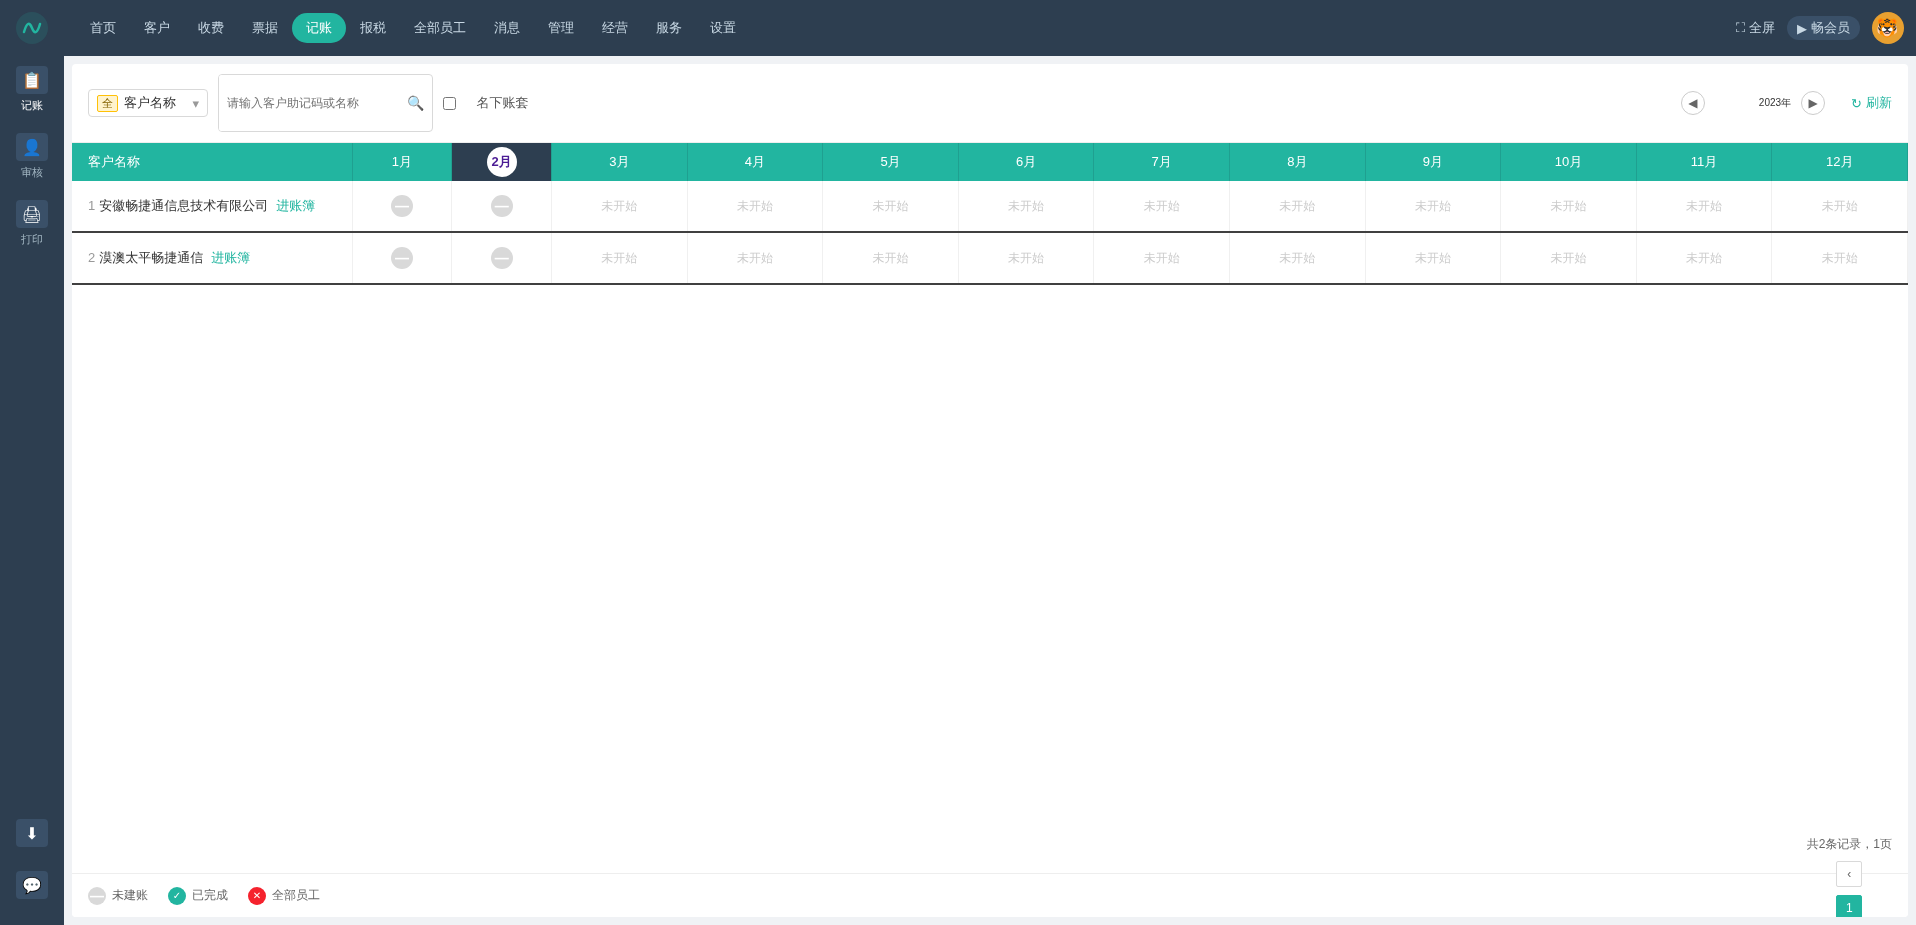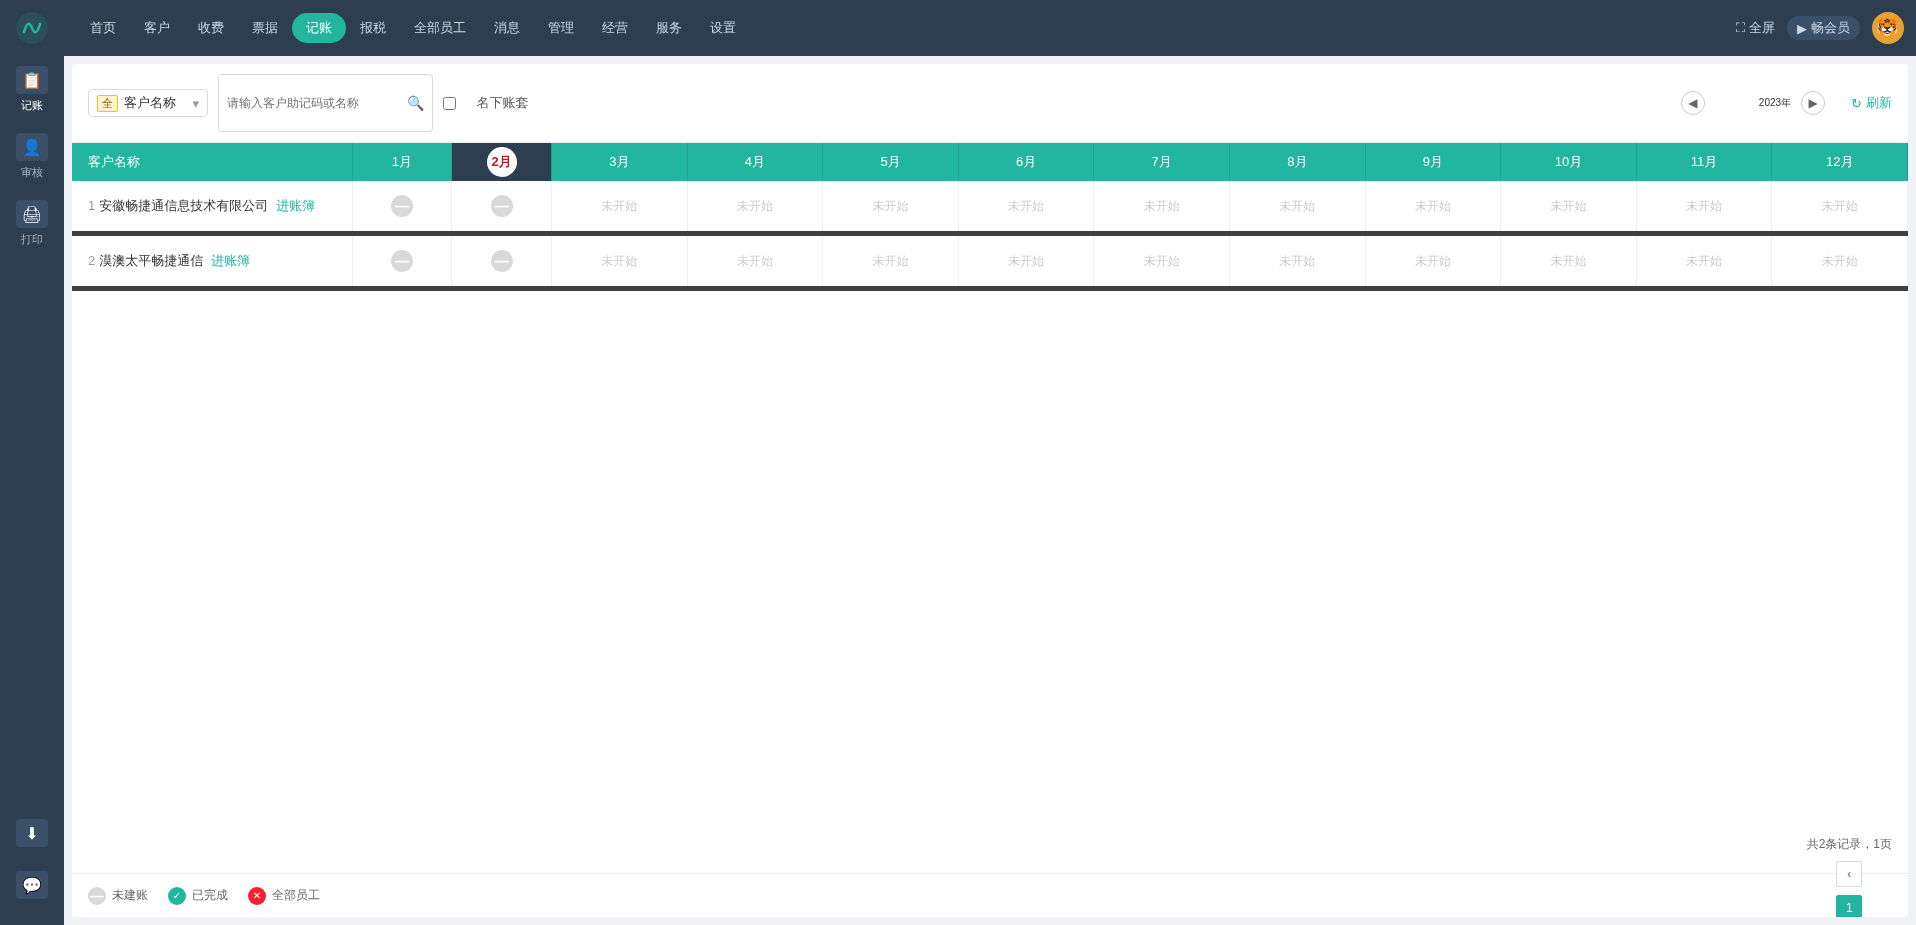--- a/index.html
+++ b/index.html
@@ -270,25 +270,25 @@
       min-width: 280px;
     }
     .month-circle {
       display: inline-flex;
       align-items: center;
       justify-content: center;
       width: 30px;
       height: 30px;
       background: #fff;
       border-radius: 50%;
-      color: #b91c1c;
+      color: #4c1d95;
       font-weight: bold;
     }
     .booking-table tbody tr {
-      border-bottom: 5px solid #404040;
+      border-bottom: 2px solid #404040;
       background: #fff;
     }
     .booking-table tbody td {
       padding: 14px 8px;
       text-align: center;
       font-size: 13px;
       color: #666;
       border-right: 1px solid #f0f0f0;
     }
     .booking-table tbody td:first-child {

